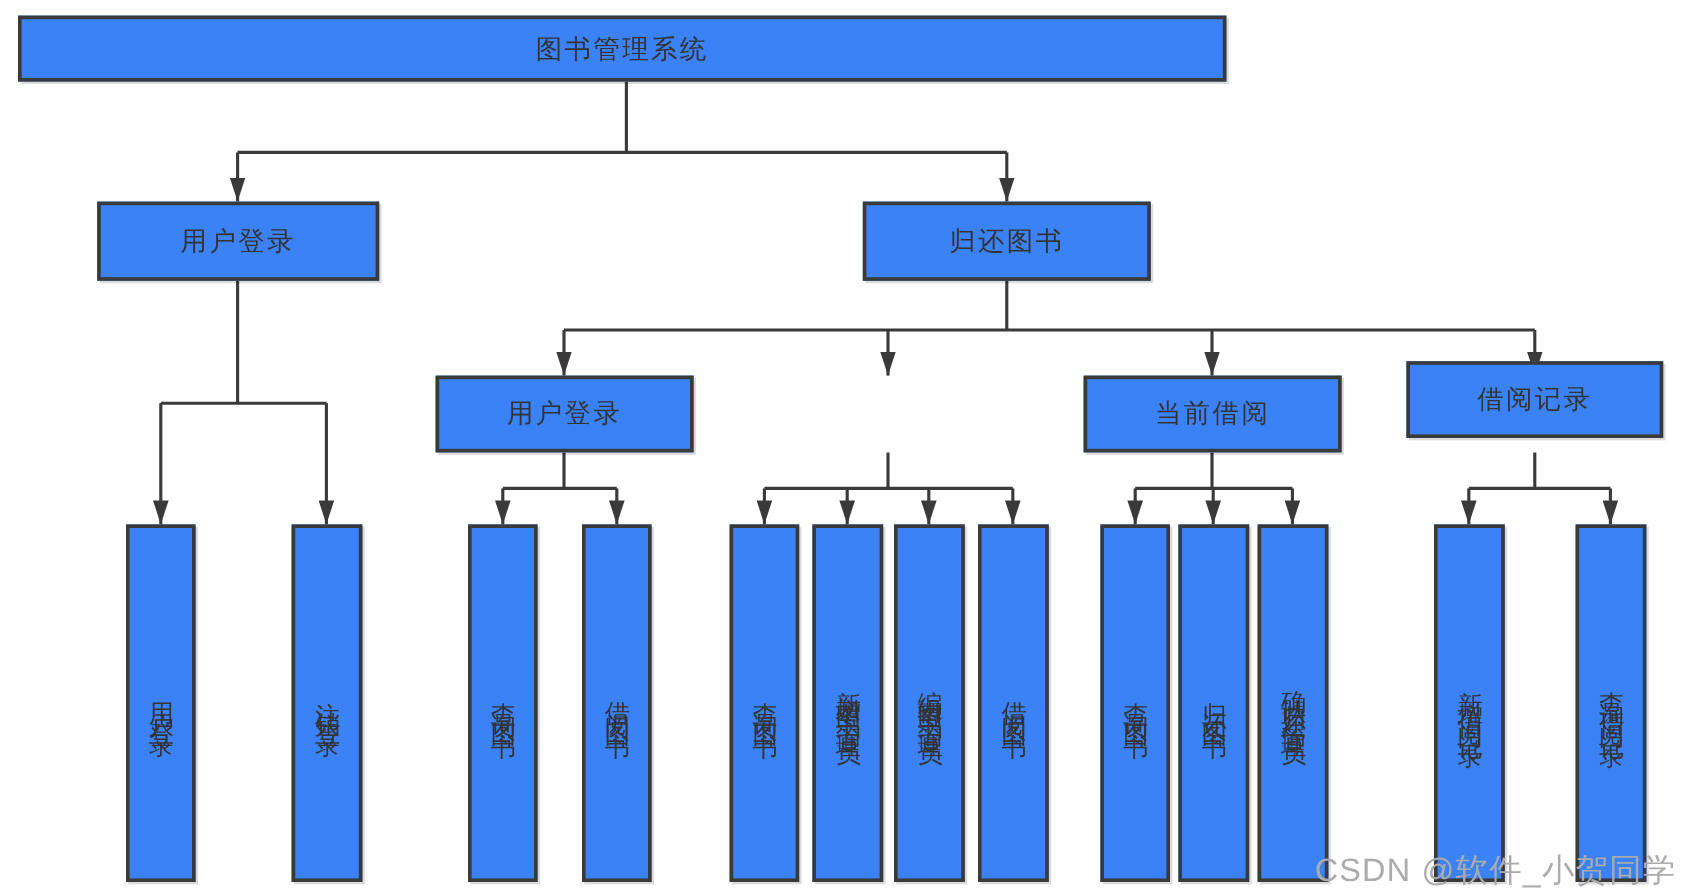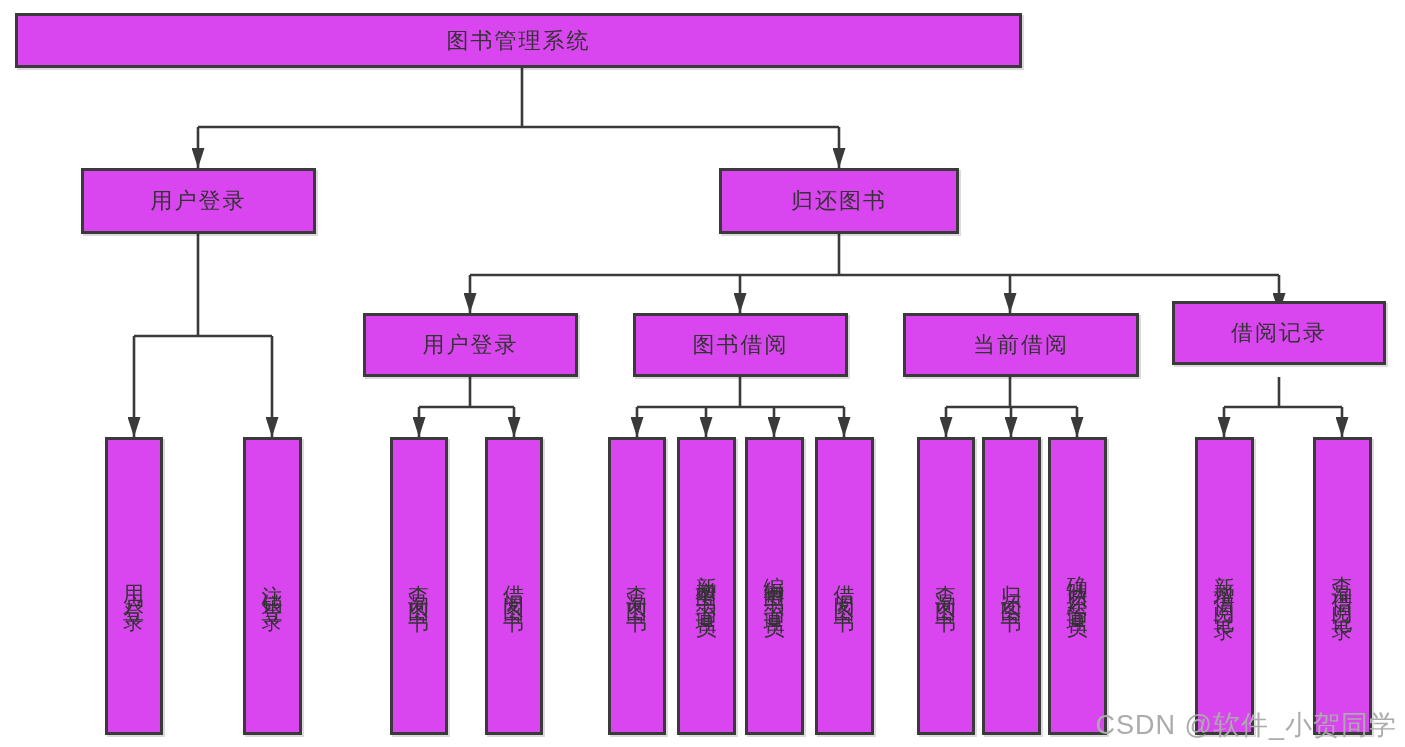--- a/index.html
+++ b/index.html
@@ -15,21 +15,21 @@
     background:#ffffff;
     font-family:"Liberation Sans", sans-serif;
     overflow:hidden;
   }
   svg.wires{position:absolute;left:0;top:0;width:1405px;height:747px;}
   .wire{stroke:var(--line);stroke-width:2.6;fill:none;}
   .arrowhead-fill{fill:var(--line);}
   .box{
     position:absolute;box-sizing:border-box;
     border:3px solid var(--line);
-    background:#d946ef;
+    background:#3b82f6;
     display:flex;align-items:center;justify-content:center;
     box-shadow:2px 2px 0 rgba(0,0,0,0.14);
   }
   .box .lbl{
     color:var(--text);
     font-size:22px;
     letter-spacing:2px;
     white-space:nowrap;
   }
   .box.v .lbl{
@@ -105,24 +105,21 @@
   <div class="box" style="left:81px;top:168px;width:235px;height:66px">
     <span class="lbl">用户登录</span>
   </div>
   <div class="box" style="left:719px;top:168px;width:240px;height:66px">
     <span class="lbl">归还图书</span>
   </div>
 
   <div class="box" style="left:363px;top:313px;width:215px;height:64px">
     <span class="lbl">用户登录</span>
   </div>
-  <div class="box" style="left:633px;top:313px;width:215px;height:64px">
-    <span class="lbl">图书借阅</span>
-  </div>
-  <div class="box" style="left:903px;top:313px;width:236px;height:64px">
+  <div class="box" style="left:903px;top:313px;width:215px;height:64px">
     <span class="lbl">当前借阅</span>
   </div>
   <div class="box" style="left:1172px;top:301px;width:214px;height:64px">
     <span class="lbl">借阅记录</span>
   </div>
 
   <div class="box v" style="left:105px;top:437px;width:58px;height:298px">
     <span class="lbl">用户登录</span>
   </div>
   <div class="box v" style="left:243px;top:437px;width:59px;height:298px">

